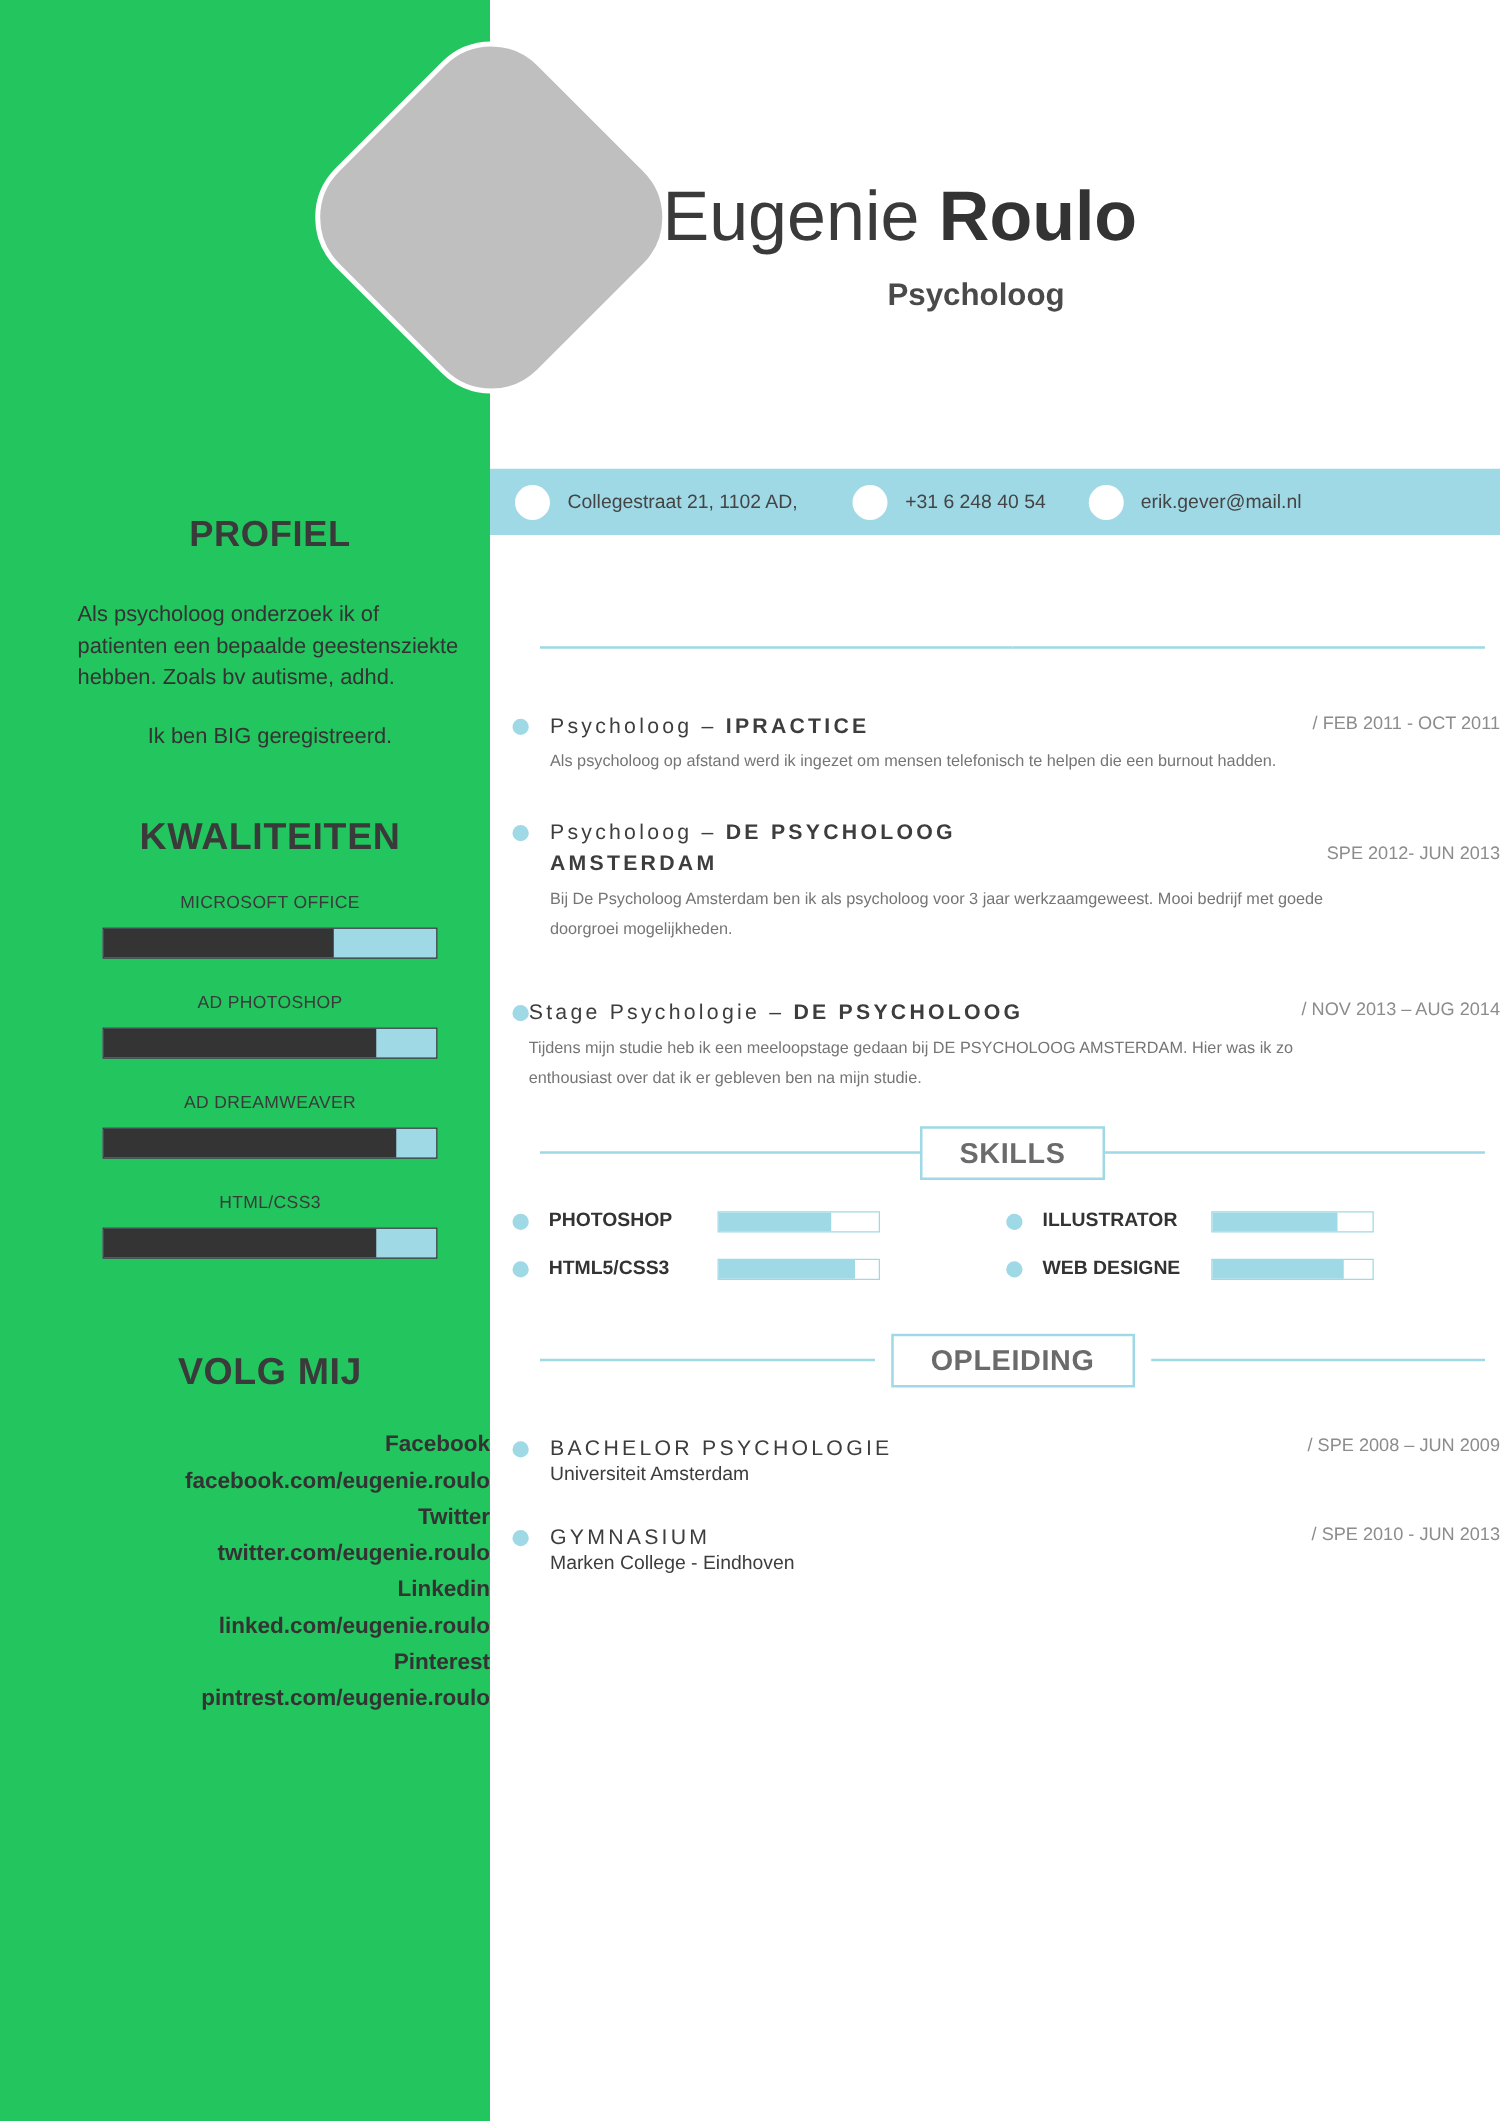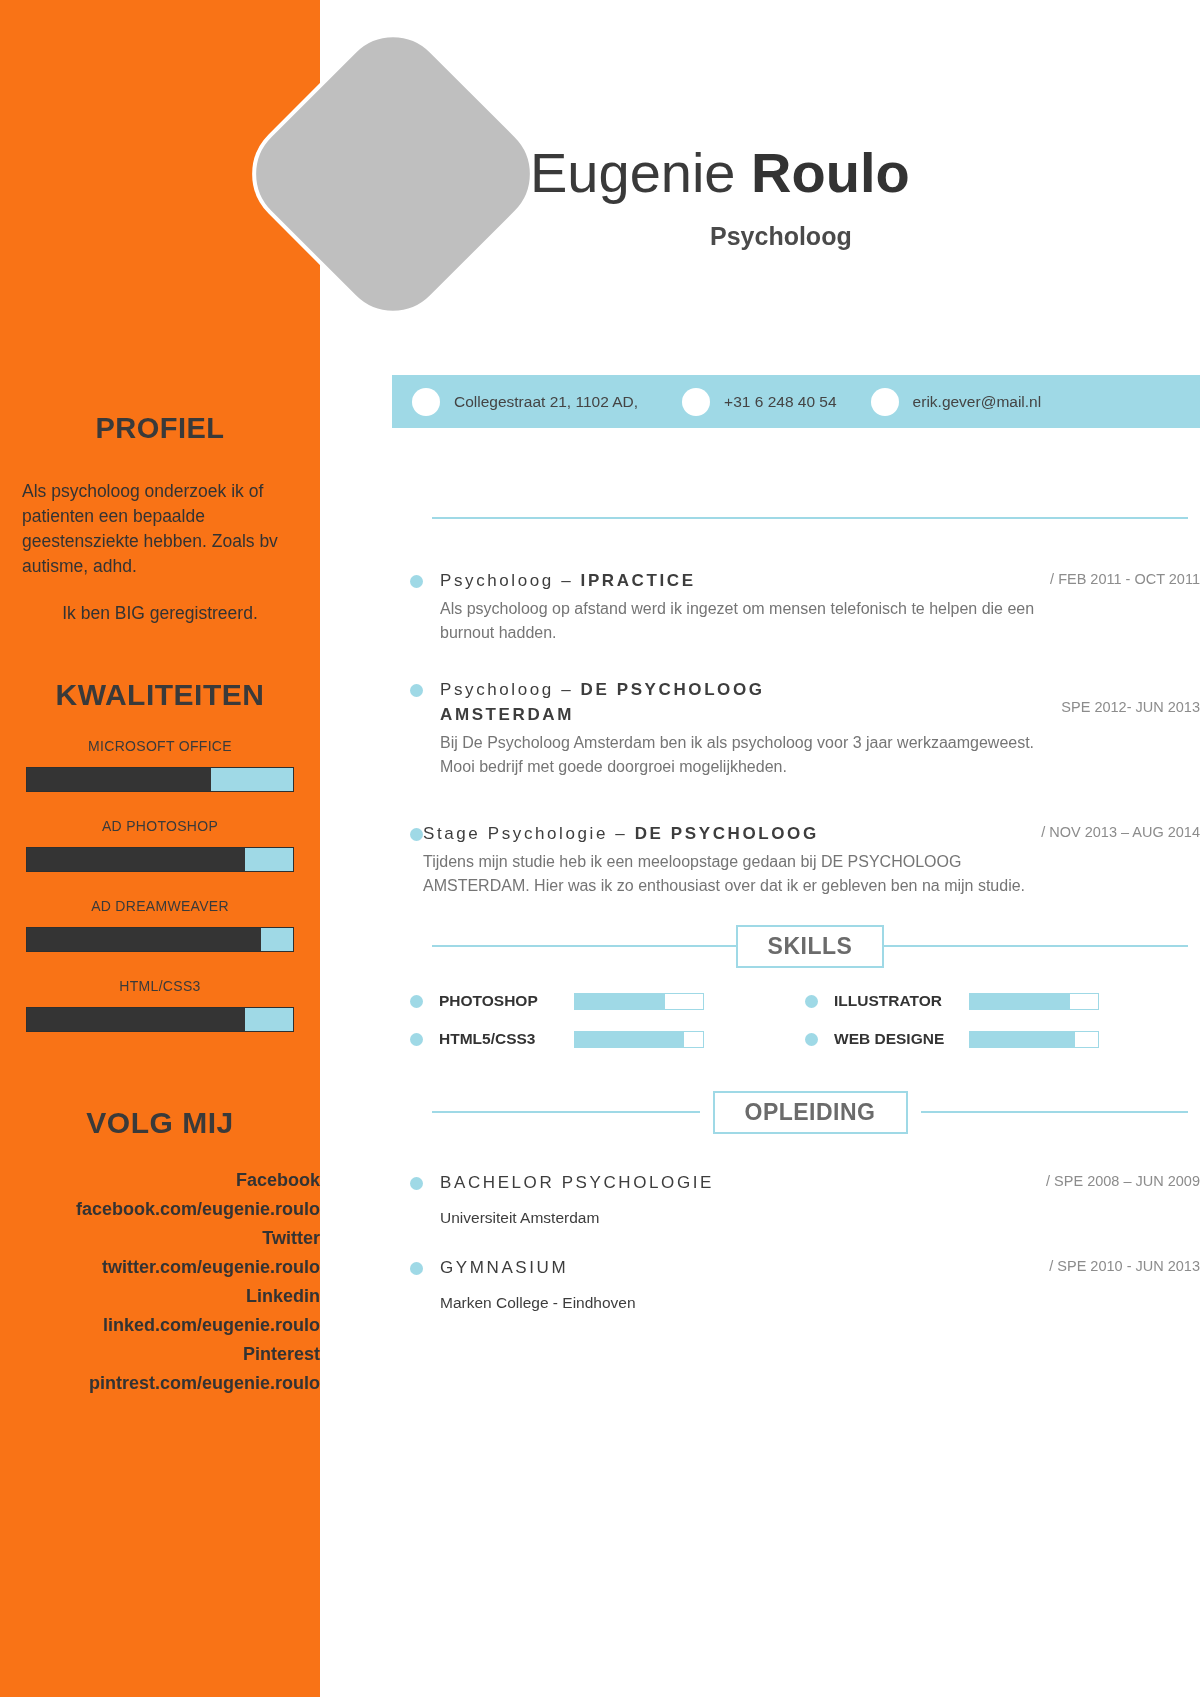--- a/index.html
+++ b/index.html
@@ -12,22 +12,23 @@
     position: relative;
     width: 1200px; height: 1697px;
     overflow: hidden;
     background: #ffffff;
   }
 
   
   .sidebar {
     position: absolute;
     left: 0; top: 0;
-    width: 320px; height: 1697px;
-    background: #f97316;
+    width: 392px; height: 1697px;
+    background: #22c55e;
+    padding-left: 40px;
   }
   .side-title {
     text-align: center;
     font-size: 29px;
     font-weight: bold;
     color: #3a3a3a;
     letter-spacing: 0.5px;
   }
   .profile-title { margin-top: 412px; }
   .profile-text {
@@ -186,30 +187,30 @@
   }
   .entry-title b { font-weight: bold; }
   .entry-date {
     font-size: 14.5px;
     color: #8c8c8c;
     white-space: nowrap;
     padding-left: 10px;
     padding-top: 3px;
   }
   .entry-desc {
-    font-size: 16px;
+    font-size: 13px;
     color: #757575;
     line-height: 24px;
     margin-top: 4px;
     max-width: 620px;
   }
   .entry-sub {
     font-size: 15.5px;
     color: #3d3d3d;
-    margin-top: 14px;
+    margin-top: 0;
   }
 
   
   .skills-grid {
     display: flex;
     flex-wrap: wrap;
     margin-top: 26px;
     padding-left: 18px;
   }
   .skill-item {

